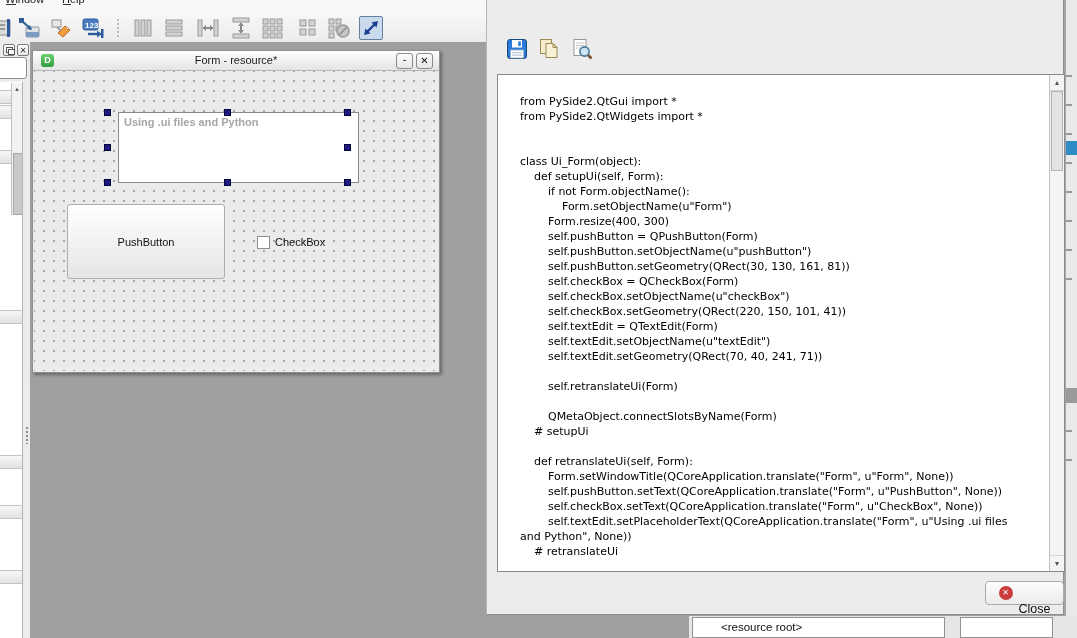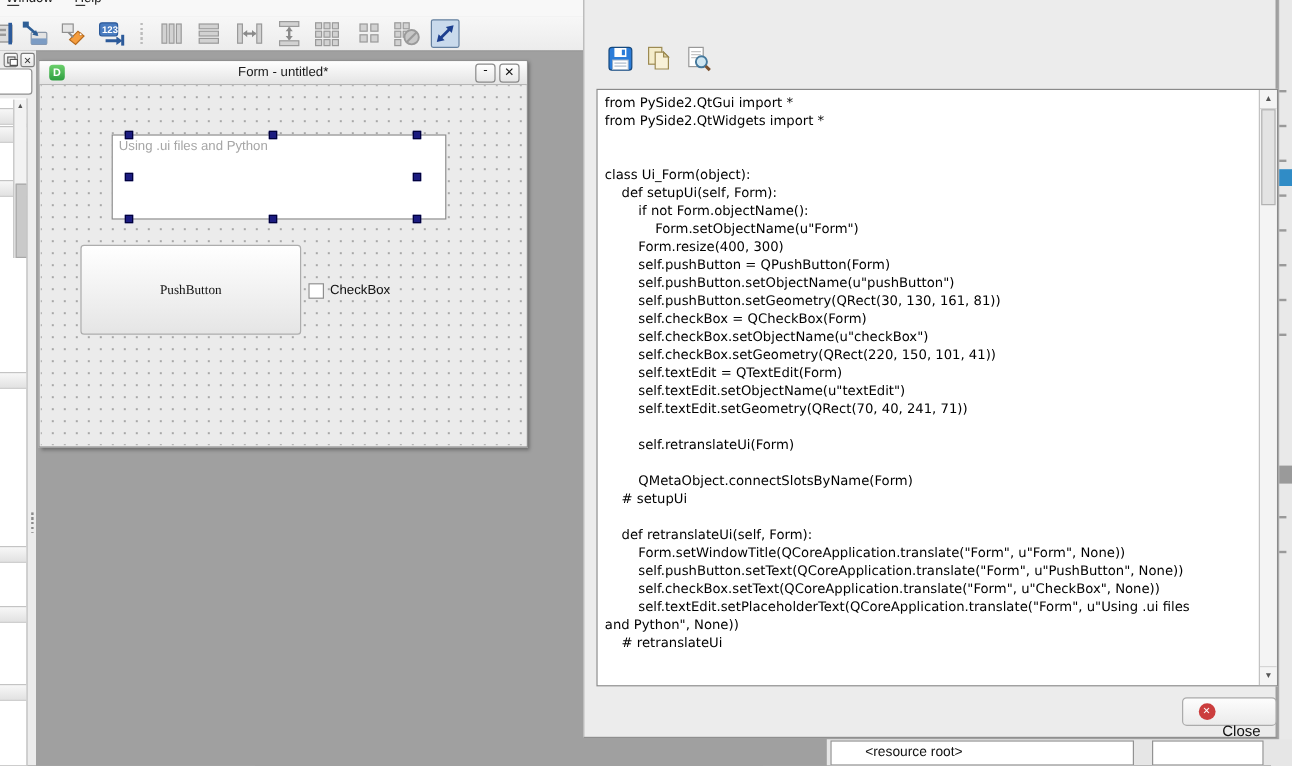--- a/index.html
+++ b/index.html
@@ -34,33 +34,33 @@
 
   
   .form-window{left:32px;top:50px;width:408px;height:323px;background:#ebebeb;border:1px solid #8f8f8f;box-shadow:2px 2px 3px rgba(0,0,0,.35);box-sizing:border-box;}
   .form-titlebar{position:absolute;left:0;top:0;width:100%;height:20px;background:linear-gradient(#fefefe,#e4e4e4);border-bottom:1px solid #b6b6b6;box-sizing:border-box;}
   .form-app-icon{position:absolute;left:8px;top:3px;width:13px;height:13px;border-radius:3px;background:linear-gradient(#6cd06c,#2e9e40);color:#fff;font-size:9px;font-weight:bold;text-align:center;line-height:13px;}
   .form-title{position:absolute;left:0;right:0;top:3px;text-align:center;font-size:11px;color:#1a1a1a;}
   .cap-btn{position:absolute;top:2px;width:17px;height:16px;border:1px solid #8a8a8a;border-radius:3px;background:linear-gradient(#ffffff,#e6e6e6);text-align:center;box-sizing:border-box;color:#111;}
   .cap-min{right:26px;font-size:11px;line-height:10px;}
   .cap-close{right:6px;font-size:10px;line-height:14px;font-weight:bold;}
   .form-canvas{position:absolute;left:1px;top:20px;width:404px;height:300px;background-color:#ebebeb;background-image:radial-gradient(circle,#a8a8a8 0.8px,transparent 1px);background-size:10px 10px;background-position:5px 5px;}
-  .textedit{position:absolute;left:59px;top:41px;width:279px;height:71px;background:#fff;border:1px solid #8a8a8a;box-sizing:border-box;}
+  .textedit{position:absolute;left:84px;top:41px;width:241px;height:71px;background:#fff;border:1px solid #8a8a8a;box-sizing:border-box;font-weight:bold;}
   .textedit .ph{position:absolute;left:5px;top:3px;font-size:11px;color:#a6a6a6;}
   .handle{position:absolute;width:7px;height:7px;background:#1b1b80;border:1px solid #00003c;box-sizing:border-box;}
-  .pushbutton{position:absolute;left:33px;top:133px;width:184px;height:75px;background:linear-gradient(#ffffff,#e5e5e5);border:1px solid #adadad;border-radius:3px;font-size:11px;color:#111;display:flex;align-items:center;justify-content:center;box-sizing:border-box;font-family:Liberation Serif, serif;}
+  .pushbutton{position:absolute;left:33px;top:133px;width:158px;height:75px;background:linear-gradient(#ffffff,#e5e5e5);border:1px solid #adadad;border-radius:3px;font-size:11px;color:#111;display:flex;align-items:center;justify-content:center;box-sizing:border-box;}
   .checkbox-row{position:absolute;left:223px;top:163px;height:16px;display:flex;align-items:center;}
   .checkbox-box{width:13px;height:13px;background:#fff;border:1px solid #8f8f8f;box-sizing:border-box;}
   .checkbox-label{margin-left:5px;font-size:11px;color:#111;}
 
   
   .code-dialog{left:486px;top:0;width:578px;height:615px;background:#ececec;border-left:1px solid #b5b5b5;border-right:1px solid #8f8f8f;border-bottom:1px solid #8f8f8f;box-sizing:border-box;}
   .dlg-btn{position:absolute;top:38px;width:22px;height:22px;}
   .codebox{position:absolute;left:10px;top:74px;width:568px;height:498px;background:#fff;border:1px solid #8a8a8a;box-sizing:border-box;overflow:hidden;}
-  .codebox pre{margin:0;padding:3px 4px 3px 6px;font-family:"DejaVu Sans","Liberation Sans",sans-serif;font-size:11px;line-height:15px;color:#000;white-space:pre;}
+  .codebox pre{margin:16px;padding:3px 4px 3px 6px;font-family:"DejaVu Sans","Liberation Sans",sans-serif;font-size:11px;line-height:15px;color:#000;white-space:pre;}
   .vscroll{position:absolute;right:0;top:0;width:15px;height:100%;background:#f4f4f4;border-left:1px solid #c2c2c2;box-sizing:border-box;}
   .vscroll .arrow{position:absolute;left:0;width:100%;height:15px;text-align:center;font-size:7px;color:#555;line-height:15px;}
   .vscroll .arrow.up{top:0;border-bottom:1px solid #d5d5d5;}
   .vscroll .arrow.down{bottom:0;border-top:1px solid #d5d5d5;}
   .vthumb{position:absolute;left:1px;top:16px;width:12px;height:80px;background:#e3e3e3;border:1px solid #b2b2b2;box-sizing:border-box;}
   .close-btn{position:absolute;left:498px;top:581px;width:79px;height:24px;border:1px solid #ababab;border-radius:4px;background:linear-gradient(#fdfdfd,#ebebeb);display:flex;align-items:center;justify-content:center;gap:6px;box-sizing:border-box;cursor:default;}
   .close-circle{width:14px;height:14px;border-radius:50%;background:#cb3d3d;color:#fff;font-size:8px;font-weight:bold;text-align:center;line-height:14px;}
   .close-label{font-size:12.5px;color:#111;margin-top:32px;}
 
   
@@ -230,21 +230,21 @@
         <div class="up">▲</div>
         <div class="dock-thumb"></div>
       </div>
     </div>
   </div>
   <div class="abs splitter-dots"></div>
 
   <div class="abs form-window">
     <div class="form-titlebar">
       <div class="form-app-icon">D</div>
-      <div class="form-title">Form - untitled*</div>
+      <div class="form-title">Form - resource*</div>
       <div class="cap-btn cap-min">-</div>
       <div class="cap-btn cap-close">✕</div>
     </div>
     <div class="form-canvas">
       <div class="textedit">
         <div class="ph">Using .ui files and Python</div>
       </div>
 
       <div class="handle" style="left:70px;top:38px;"></div>
       <div class="handle" style="left:190px;top:38px;"></div>

